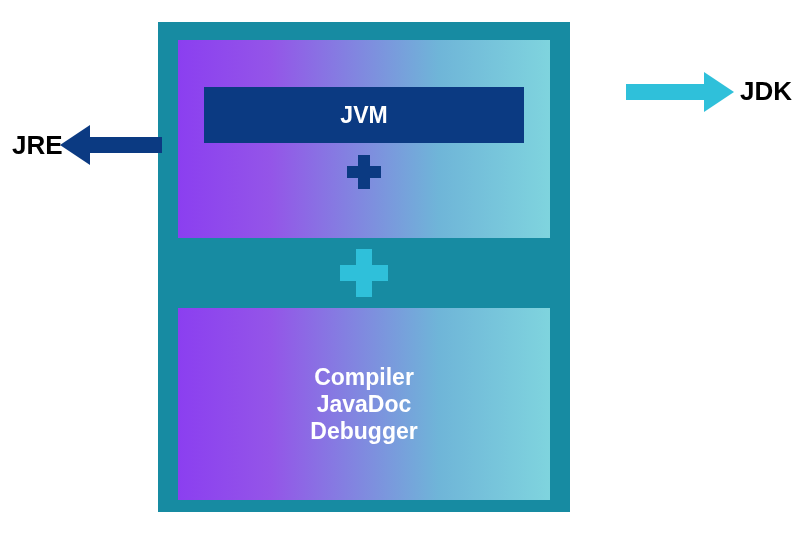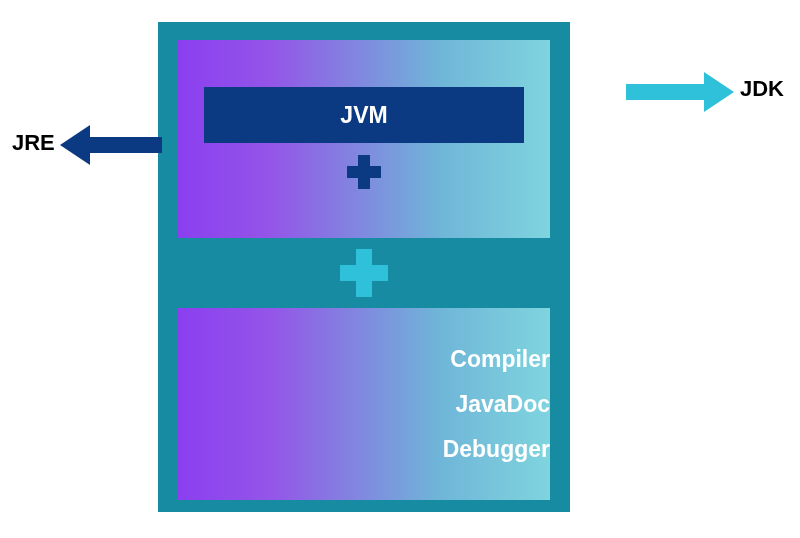--- a/index.html
+++ b/index.html
@@ -57,23 +57,22 @@
     align-items: center;
     justify-content: center;
   }
   .plus-large svg { display: block; }
   .tools-block {
     width: 100%;
     height: 192px;
     background: linear-gradient(90deg, #8b3ff0 0%, #9455e8 25%, #6fb5d8 70%, #7fd4de 100%);
     display: flex;
     flex-direction: column;
-    align-items: flex-end;
+    align-items: center;
     justify-content: center;
-    gap: 18px;
   }
   .tool-label {
     color: #ffffff;
     font-weight: 700;
     font-size: 23px;
   }
   .arrow {
     position: absolute;
   }
   .arrow svg { display: block; }
@@ -81,21 +80,21 @@
     left: 60px;
     top: 123px;
   }
   .jdk-arrow {
     left: 626px;
     top: 70px;
   }
   .side-label {
     position: absolute;
     font-weight: 800;
-    font-size: 22px;
+    font-size: 26px;
     color: #000000;
   }
   .jre-label {
     left: 12px;
     top: 130px;
     text-align: center;
   }
   .jdk-label {
     left: 740px;
     top: 76px;

